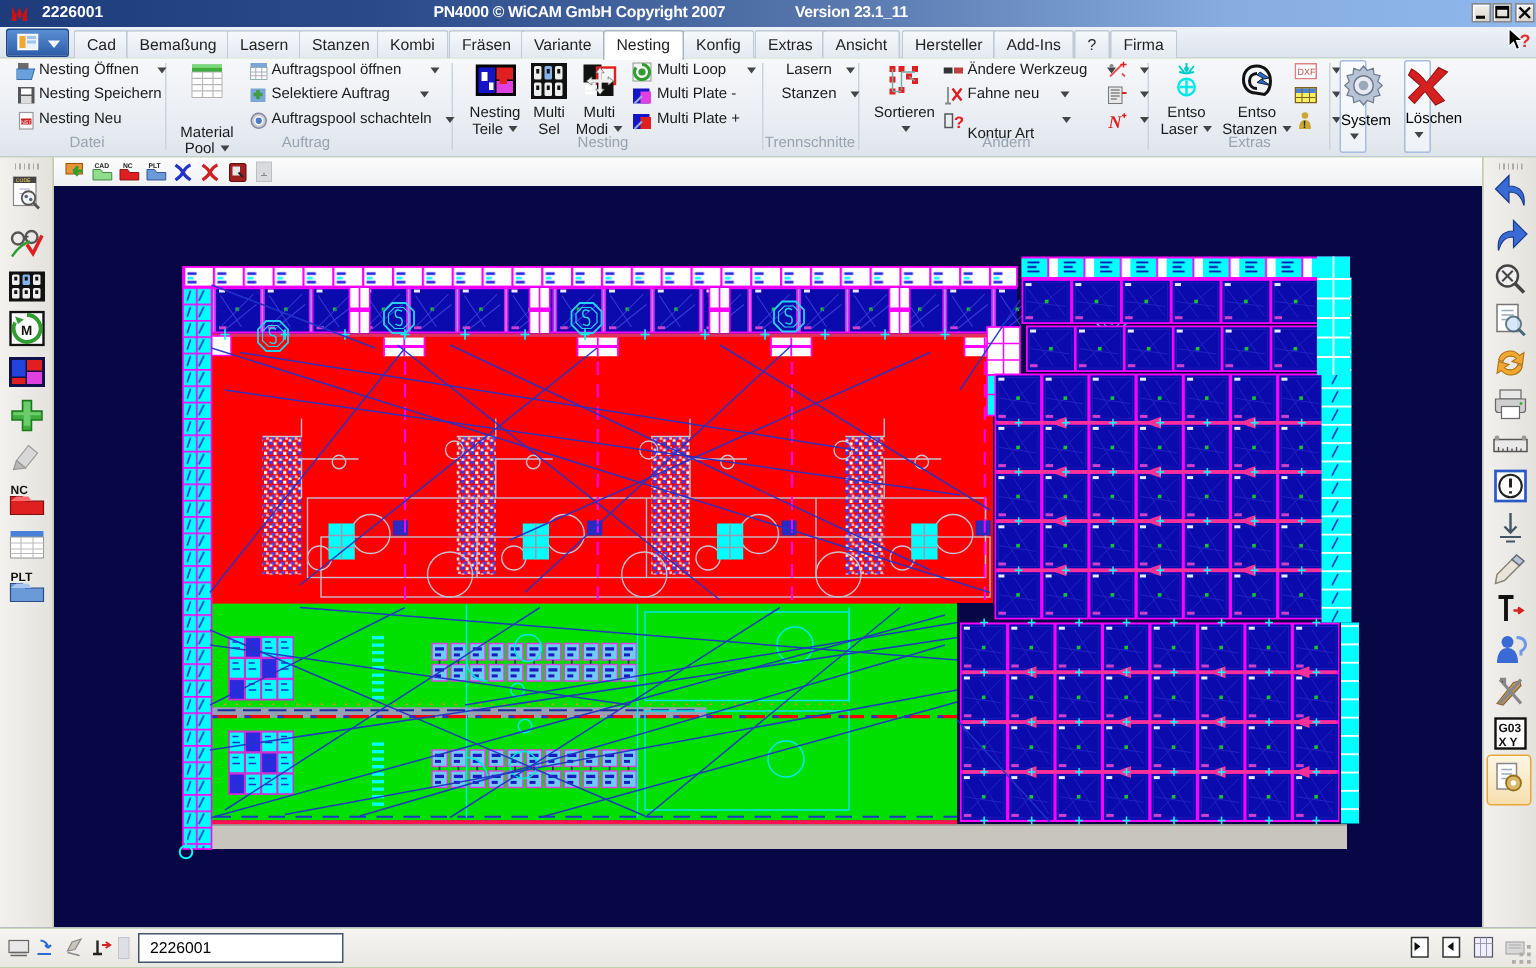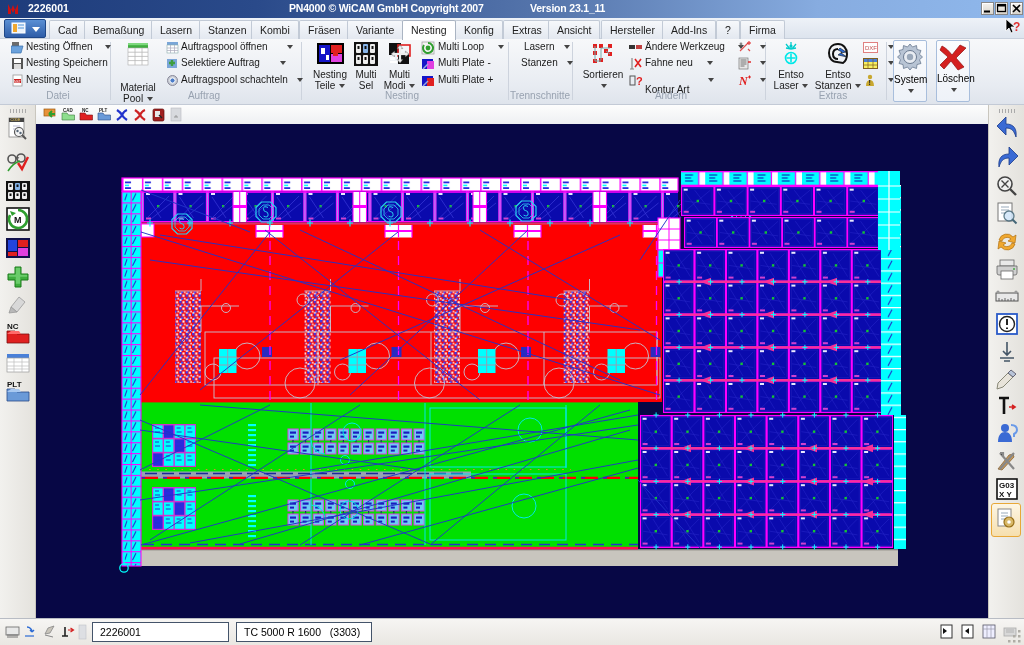--- a/index.html
+++ b/index.html
@@ -23,21 +23,21 @@
 #appbtn { position:absolute; left:4px; top:1px; width:42px; height:19px; background:linear-gradient(#5a8fd4,#2e5da8);
   border:1px solid #1e4788; border-radius:2px; }
 
 
 #ribbon { left:0; top:39px; width:1024px; height:66px; background:linear-gradient(#f7f8fa,#e8ecf2 70%,#dfe4ec); border-bottom:1px solid #c3cad6; }
 .rlabel { position:absolute; top:51px; font-size:10px; color:#98a2b0; text-align:center; }
 .rsep { position:absolute; top:3px; width:1px; height:58px; background:#cdd3dd; }
 .ritem { position:absolute; font-size:10px; color:#1a1a1a; white-space:nowrap; height:14px; line-height:14px;}
 .caret { display:inline-block; width:0; height:0; border-left:3px solid transparent; border-right:3px solid transparent; border-top:4px solid #444; vertical-align:middle; margin-left:4px;}
 .bigbtn { position:absolute; top:1px; text-align:center; font-size:10px; color:#1a1a1a; }
-.panelbtn { position:absolute; top:1px; width:34px; height:62px; border:1px solid #a8bedc; border-radius:2px;
+.panelbtn { position:absolute; top:1px; width:18px; height:62px; border:1px solid #a8bedc; border-radius:2px;
   background:linear-gradient(#fbfcfe,#eef2f8); text-align:center; font-size:10px; }
 
 
 #toolrow { left:36px; top:105px; width:952px; height:19px; background:linear-gradient(#fdfdfd,#eef0f2); }
 
 
 #leftbar { left:0; top:105px; width:36px; height:513px; background:linear-gradient(90deg,#f2f1ee,#e4e2dd); border-right:1px solid #c9c6be;}
 #rightbar { left:988px; top:105px; width:36px; height:513px; background:linear-gradient(90deg,#f2f1ee,#e4e2dd); border-left:1px solid #c9c6be;}
 .sicon { position:absolute; left:6px; width:24px; height:24px; }
 .handle { position:absolute; left:10px; width:16px; height:4px;
@@ -1662,21 +1662,20 @@
       <path d="M2 11 h11 M2 13 h11" stroke="#666" stroke-width="0.9"></path>
       <path d="M22 3 a5 5 0 0 1 5 5 m0 0 l2 -2 m-2 2 l-2 -2" stroke="#2a6ad4" stroke-width="1.4" fill="none"></path>
       <path d="M20 12 h9" stroke="#2a6ad4" stroke-width="1.2"></path>
       <path d="M43 4 l6 -2 -4 7 -5 1 z" fill="#c8c4ba" stroke="#888" stroke-width="0.8"></path>
       <path d="M40 11 l8 2" stroke="#888" stroke-width="1"></path>
       <path d="M60 3 v9 M57 12 h6" stroke="#222" stroke-width="1.6"></path>
       <path d="M63 6 h5 m-2.5 -2 l3 2 -3 2" stroke="#d42020" stroke-width="1.2" fill="none"></path>
       <rect x="74" y="1" width="7" height="14" fill="#dddfe3" stroke="#c0c2c8" stroke-width="0.6"></rect>
     </svg>
     <div class="sfield" style="left:92px; width:137px">2226001</div>
-    <div class="sfield" style="left:236px; width:136px">TC 5000 R 1600&nbsp;&nbsp;&nbsp;(3303)</div>
     <svg class="abs" style="left:940px;top:5px" width="80" height="17" viewBox="0 0 80 17">
       <rect x="1" y="1" width="11" height="13" fill="#fff" stroke="#333" stroke-width="1"></rect>
       <path d="M3 4 l4 3 -4 3 z" fill="#111"></path>
       <rect x="22" y="1" width="11" height="13" fill="#fff" stroke="#333" stroke-width="1"></rect>
       <path d="M29 4 l0 6 -4 -3 z" fill="#111"></path>
       <rect x="43" y="1" width="12" height="13" fill="#eef" stroke="#556" stroke-width="0.8"></rect>
       <path d="M43 5 h12 M47 1 v13 M51 1 v13" stroke="#99a" stroke-width="0.7"></path>
       <rect x="64" y="4" width="12" height="8" fill="#d8d8d8" stroke="#aaa" stroke-width="0.8"></rect>
       <path d="M66 6 h8 M66 8 h8" stroke="#aaa" stroke-width="0.8"></path>
     </svg>

